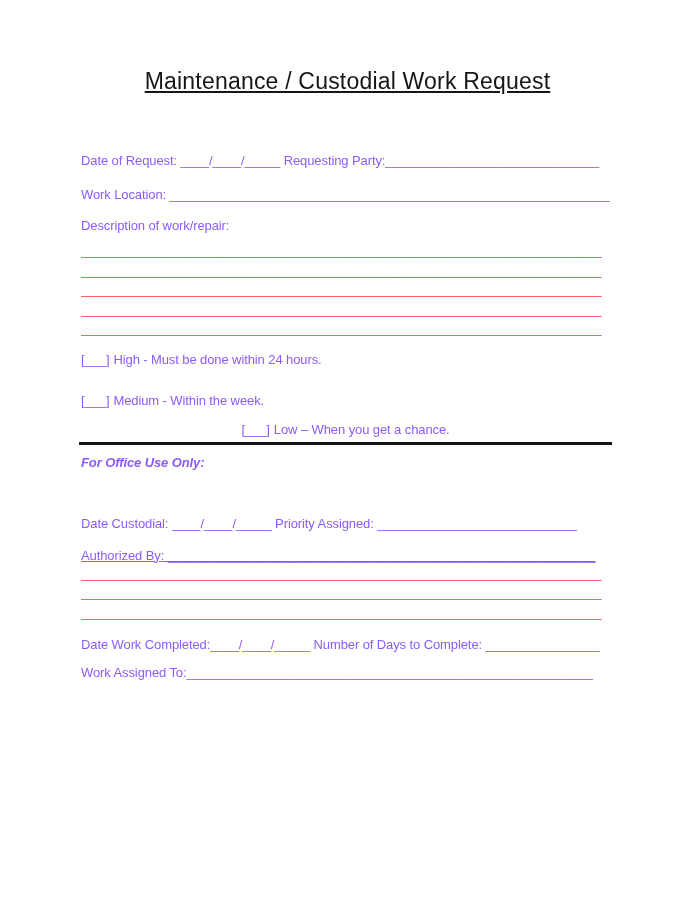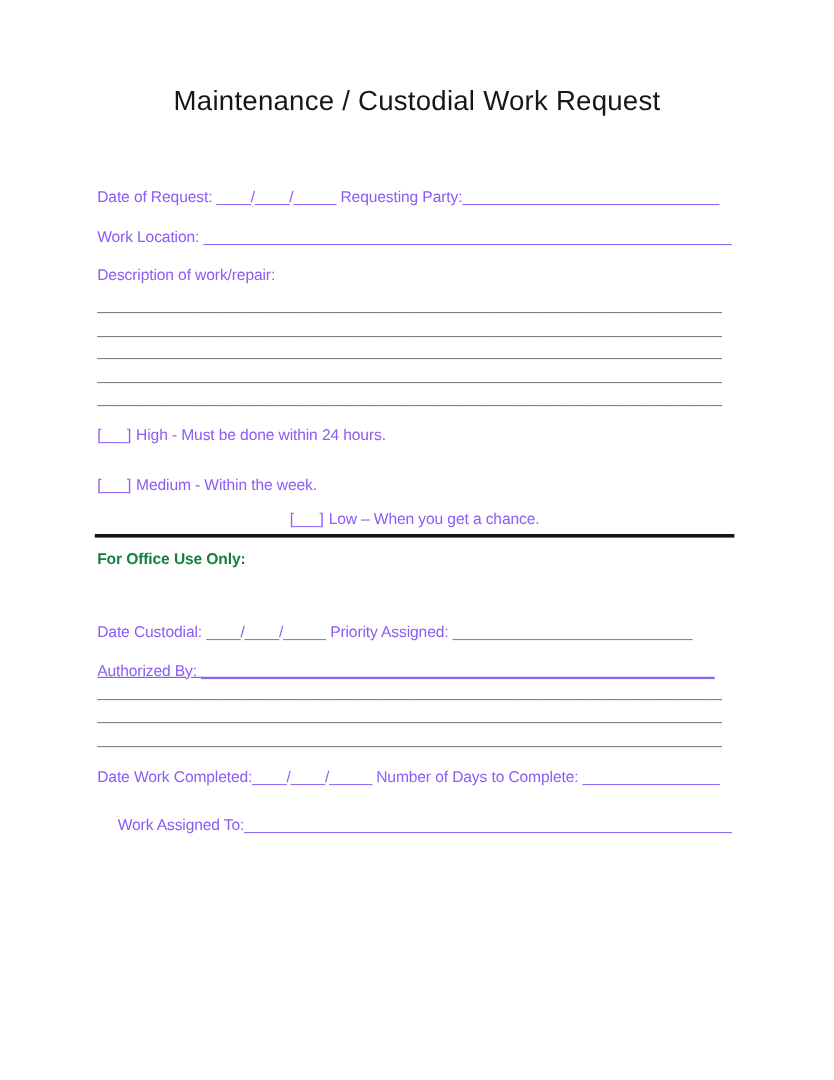--- a/index.html
+++ b/index.html
@@ -9,47 +9,48 @@
   }
   .page {
     position: relative;
     width: 695px;
     height: 900px;
     background: #ffffff;
     overflow: hidden;
     font-family: "Liberation Sans", sans-serif;
   }
   .title {
-    margin: 0;
-    padding-top: 70px;
+    margin: 16px;
+    padding-top: 51px;
     line-height: 29px;
     text-align: center;
     font-size: 23px;
     font-weight: 400;
     color: #161616;
     letter-spacing: 0.2px;
+    text-decoration: underline;
   }
   .content {
     margin-left: 81px;
     width: 529px;
   }
   .row {
     margin: 0;
     font-size: 13px;
     line-height: 16px;
     color: #8b5cf6;
     white-space: nowrap;
     overflow: hidden;
     letter-spacing: -0.1px;
   }
   .blank {
     margin: 0;
     font-size: 13px;
     line-height: 19.5px;
-    color: #737373;
+    color: #ef4444;
     white-space: nowrap;
     overflow: hidden;
   }
   .r-request      { margin-top: 57px; }
   .r-location     { margin-top: 18px; }
   .r-desc-label   { margin-top: 15px; }
   .desc-blanks    { margin-top: 7px; }
   .r-priority     { margin-top: 17px; }
   .r-opt-high     { margin-top: 13px; }
   .r-opt-medium   { margin-top: 25px; }
@@ -57,28 +58,29 @@
   .thick-rule {
     margin-top: 4px;
     height: 3px;
     background: #141414;
     width: 533px;
     margin-left: -2px;
   }
   .r-office-heading {
     margin-top: 10px;
     font-weight: bold;
-    color: #15803d;
+    color: #8b5cf6;
+    font-style: italic;
   }
   .r-reviewed     { margin-top: 45px; }
   .r-authorized   { margin-top: 16px; text-decoration: underline; }
   .r-comment      { margin-top: 16px; }
   .comment-blanks { margin-top: 0px; }
   .r-completed    { margin-top: 15px; }
-  .r-assigned     { margin-top: 24px; text-align: right; }
+  .r-assigned     { margin-top: 12px; }
   .opt-label { margin-left: 4px; }
 </style>
 </head>
 <body>
 
 <div class="page">
 
   <h1 class="title">Maintenance / Custodial Work Request</h1>
 
   <div class="content">

